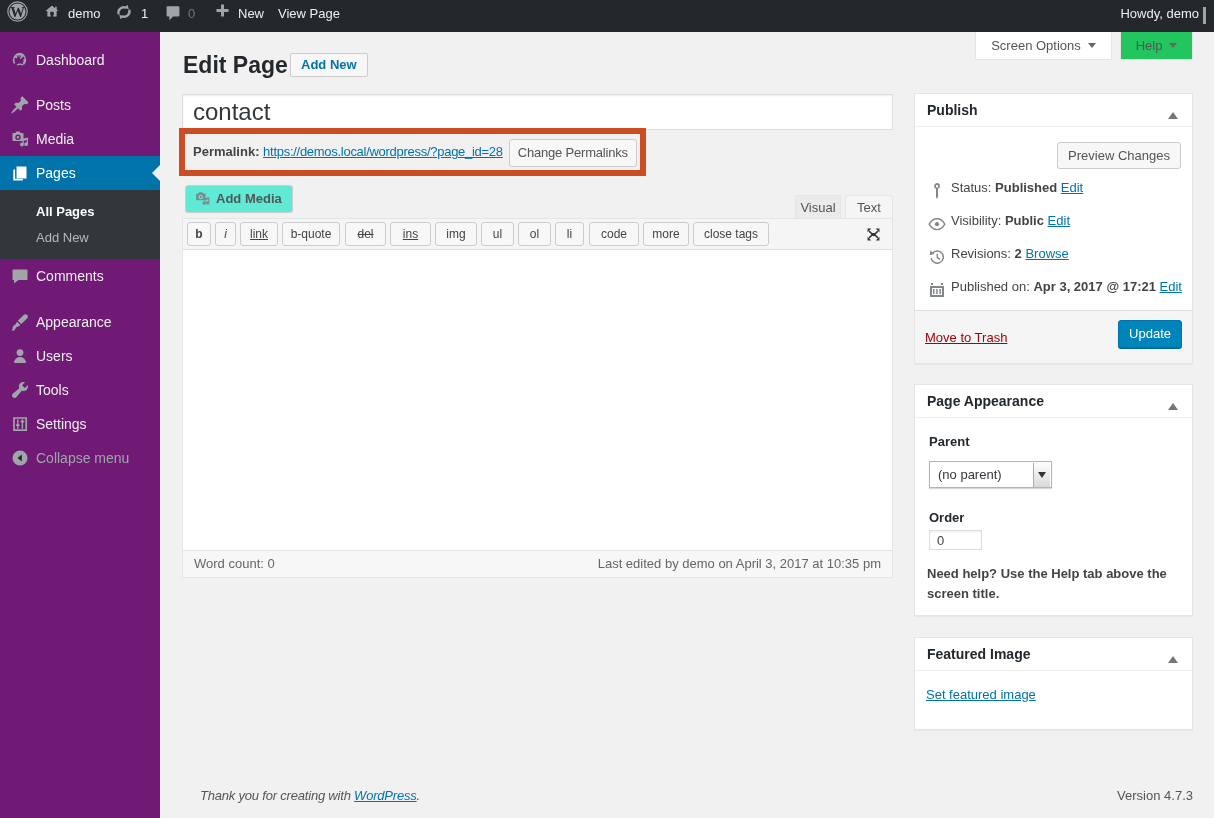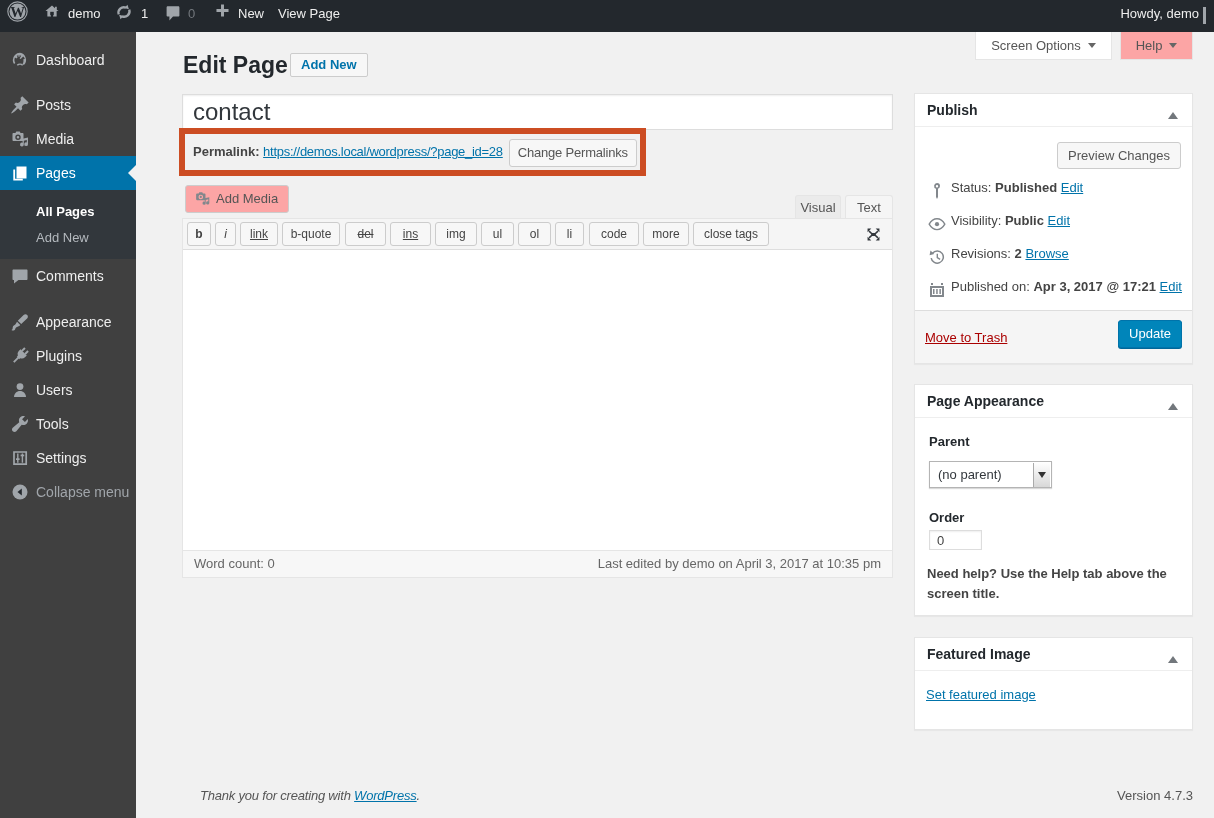--- a/index.html
+++ b/index.html
@@ -8,50 +8,50 @@
 
 
 #adminbar { position:absolute; left:0; top:0; width:1214px; height:32px; background:#23282d; color:#eee; font-size:13px; }
 #adminbar .item { position:absolute; top:0; height:32px; line-height:28px; white-space:nowrap; }
 #adminbar .item.icon { height:auto; line-height:0; }
 #adminbar .item.icon svg { display:block; }
 #adminbar svg { vertical-align:middle; }
 .ab-gray { color:#72777c; }
 
 
-#sidemenu { position:absolute; left:0; top:32px; width:136px; height:786px; background:#404040; color:#eee; font-size:14px; }
+#sidemenu { position:absolute; left:0; top:32px; width:160px; height:786px; background:#701a75; color:#eee; font-size:14px; }
 .menu-item { position:relative; height:34px; line-height:34px; white-space:nowrap; }
 .menu-item .mi-icon { position:absolute; left:8px; top:5px; width:24px; height:24px; text-align:center; }
 .menu-item .mi-label { position:absolute; left:36px; top:0; font-weight:400; }
 .menu-sep { height:11px; }
 .menu-item.active { background:#0073aa; color:#fff; }
 .menu-item.active:after { content:""; position:absolute; right:0; top:50%; margin-top:-8px; border:8px solid transparent; border-right-color:#f1f1f1; }
 #submenu { background:#32373c; padding:9px 0 8px; }
 #submenu div { height:26px; line-height:26px; padding-left:36px; font-size:13px; color:#b4b9be; }
 #submenu .cur { color:#fff; font-weight:bold; }
 .mi-dim { color:#a0a5aa; }
 
 
 #content { position:absolute; left:160px; top:32px; width:1054px; height:786px; background:#f1f1f1; }
 
 #screen-options { position:absolute; right:102px; top:0; width:137px; height:28px; background:#fff; border:1px solid #e5e5e5; border-top:none; text-align:center; line-height:27px; font-size:13px; color:#555; }
-#help-tab { position:absolute; right:21px; top:0; width:73px; height:28px; background:#fca5a5; border:1px solid #e5e5e5; border-top:none; text-align:center; line-height:27px; font-size:13px; color:#555; }
+#help-tab { position:absolute; right:21px; top:0; width:73px; height:28px; background:#22c55e; border:1px solid #e5e5e5; border-top:none; text-align:center; line-height:27px; font-size:13px; color:#555; }
 .caret-down { display:inline-block; width:0; height:0; border:4px solid transparent; border-top:5px solid #666; vertical-align:middle; margin-left:7px; margin-top:1px; }
 
 h1.title { position:absolute; left:23px; top:19px; font-size:23px; font-weight:700; color:#23282d; line-height:29px; }
 #addnew { position:absolute; left:130px; top:21px; height:24px; line-height:22px; padding:0 10px; background:#f7f7f7; border:1px solid #ccc; border-radius:2px; font-size:13px; font-weight:600; color:#0073aa; }
 
 #titleinput { position:absolute; left:22px; top:62px; width:711px; height:36px; background:#fff; border:1px solid #ddd; box-shadow:inset 0 1px 2px rgba(0,0,0,.07); font-size:24px; line-height:34px; padding-left:10px; color:#32373c; }
 
 #permalink-row { position:absolute; left:19px; top:96px; width:467px; height:48px; border:6px solid #cc4d23; }
 #permalink-inner { position:absolute; left:8px; top:5px; font-size:13px; color:#444; white-space:nowrap; line-height:26px; }
 #permalink-inner a { letter-spacing:-0.28px; }
 #chg-perma { display:inline-block; height:28px; line-height:26px; padding:0 8px; letter-spacing:-0.2px; background:#f7f7f7; border:1px solid #ccc; border-radius:3px; font-size:13px; color:#555; margin-left:6px; vertical-align:middle; }
 
-#addmedia { position:absolute; left:25px; top:153px; height:28px; line-height:26px; padding:0 10px 0 8px; background:#fca5a5; border:1px solid #ccc; border-radius:3px; font-size:13px; color:#555; }
+#addmedia { position:absolute; left:25px; top:153px; height:28px; line-height:26px; padding:0 10px 0 8px; background:#5eead4; border:1px solid #ccc; border-radius:3px; font-size:13px; color:#555;font-weight:bold; }
 #tab-visual { position:absolute; left:635px; top:163px; width:46px; height:24px; background:#ebebeb; border:1px solid #e5e5e5; border-bottom:none; border-radius:3px 3px 0 0; text-align:center; line-height:23px; font-size:13px; color:#555; }
 #tab-text { position:absolute; left:685px; top:163px; width:48px; height:24px; background:#f5f5f5; border:1px solid #e5e5e5; border-bottom:none; border-radius:3px 3px 0 0; text-align:center; line-height:23px; font-size:13px; color:#555; }
 
 #editor { position:absolute; left:22px; top:186px; width:711px; height:360px; background:#fff; border:1px solid #e5e5e5; }
 #qtbar { position:absolute; left:0; top:0; width:709px; height:30px; background:#f5f5f5; padding:3px 3px 3px 4px; }
 .qt { display:inline-block; height:24px; line-height:22px; margin:0 4px 0 0; background:#f7f7f7; border:1px solid #ccc; border-radius:3px; font-size:12px; color:#444; text-align:center; vertical-align:top; }
 #fullscreen { position:absolute; right:10px; top:7px; }
 #textarea { position:absolute; left:0; top:30px; width:709px; height:303px; background:#fff; border-top:1px solid #dedede; font-family:"Liberation Mono", monospace; font-size:13px; color:#333; padding:10px; }
 #editor-status { position:absolute; left:0; bottom:0; width:709px; height:27px; background:#f7f7f7; border-top:1px solid #e5e5e5; font-size:13px; color:#666; line-height:26px; }
 #code-box { position:absolute; left:-3px; top:35px; width:233px; height:54px; border:6px solid #cc4d23; }
@@ -128,31 +128,20 @@
           <path fill="#a0a5aa" d="M3.5 3.5h13c.6 0 1 .4 1 1V13c0 .6-.4 1-1 1h-8l-4.5 3.6V14h-.5c-.6 0-1-.4-1-1V4.5c0-.6.4-1 1-1z"></path>
         </svg></span>
       <span class="mi-label">Comments</span>
     </div>
   <div class="menu-sep" style="height:12px"></div>
   <div class="menu-item">
       <span class="mi-icon" id="i-appearance"><svg width="20" height="20" viewBox="0 0 20 20">
           <path fill="#a0a5aa" d="M17.2 2.9c1 1 .9 2.6-.1 3.6l-5.9 5.6-3.4-3.3 5.8-5.8c1-1 2.6-1.1 3.6-.1zM7 9.8l3.3 3.2-1 1c-.5.5-2.9.6-3.7 2-.5 1-.2 1.7-1.3 2.3-1 .5-2.1.2-2.9-.4 1.6-.7 1.1-1.8 1.4-3 .3-1.4 1.7-1.7 2.7-2.7z"></path>
         </svg></span>
       <span class="mi-label">Appearance</span>
-    </div>
-  <div class="menu-item">
-      <span class="mi-icon" id="i-plugins"><svg width="20" height="20" viewBox="0 0 20 20">
-          <g transform="rotate(45 10 10)" fill="#a0a5aa">
-            <rect x="6.8" y="0.8" width="2" height="4.2"></rect>
-            <rect x="11.2" y="0.8" width="2" height="4.2"></rect>
-            <path d="M5.6 4.8h8.8v2.6a4.4 4.4 0 0 1-2.7 4v1.6H8.3v-1.6a4.4 4.4 0 0 1-2.7-4z"></path>
-            <rect x="9.1" y="12.8" width="1.8" height="6"></rect>
-          </g>
-        </svg></span>
-      <span class="mi-label">Plugins</span>
     </div>
   <div class="menu-item">
       <span class="mi-icon" id="i-users"><svg width="20" height="20" viewBox="0 0 20 20">
           <circle cx="10" cy="6.6" r="3.4" fill="#a0a5aa"></circle>
           <path fill="#a0a5aa" d="M4 17c0-3.3 2.7-6 6-6s6 2.7 6 6z"></path>
         </svg></span>
       <span class="mi-label">Users</span>
     </div>
   <div class="menu-item">
       <span class="mi-icon" id="i-tools"><svg width="20" height="20" viewBox="0 0 20 20">

